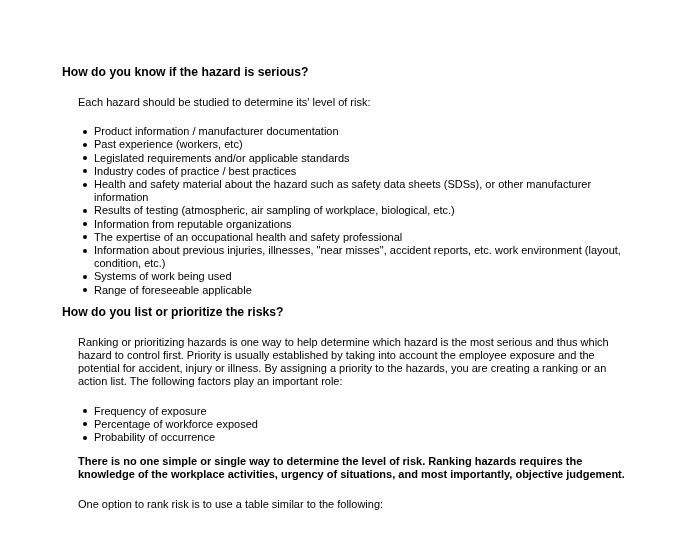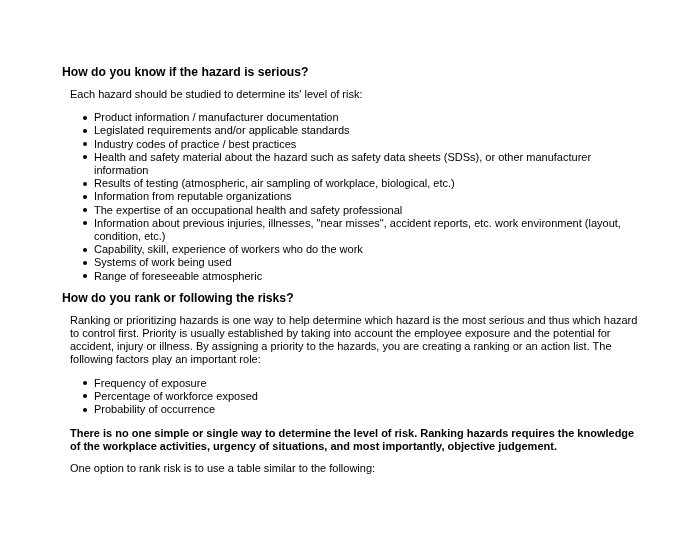--- a/index.html
+++ b/index.html
@@ -28,21 +28,21 @@
   .sec-heading {
     font-size: 12.2px;
     font-weight: 700;
     line-height: 16px;
     margin: 0;
     color: #000000;
   }
   .body-text {
     font-size: 11px;
     line-height: 13.2px;
-    margin: 8px;
+    margin: 16px;
     color: #000000;
   }
   .bullet-list {
     list-style: none;
     margin: 10px 8px 0 0;
     padding: 0;
   }
   .bullet-list li {
     position: relative;
     padding-left: 32px;
@@ -71,35 +71,35 @@
 <body>
 
 <div class="page">
   <div class="content">
 
     <section>
       <h1 class="sec-heading">How do you know if the hazard is serious?</h1>
       <p class="body-text">Each hazard should be studied to determine its' level of risk:</p>
       <ul class="bullet-list">
         <li><span class="dot"></span><span>Product information / manufacturer documentation</span></li>
+        <li><span class="dot"></span><span>Past experience (workers, etc)</span></li>
         <li><span class="dot"></span><span>Legislated requirements and/or applicable standards</span></li>
         <li><span class="dot"></span><span>Industry codes of practice / best practices</span></li>
         <li><span class="dot"></span><span>Health and safety material about the hazard such as safety data sheets (SDSs), or other manufacturer information</span></li>
         <li><span class="dot"></span><span>Results of testing (atmospheric, air sampling of workplace, biological, etc.)</span></li>
         <li><span class="dot"></span><span>Information from reputable organizations</span></li>
         <li><span class="dot"></span><span>The expertise of an occupational health and safety professional</span></li>
         <li><span class="dot"></span><span>Information about previous injuries, illnesses, "near misses", accident reports, etc. work environment (layout, condition, etc.)</span></li>
-        <li><span class="dot"></span><span>Capability, skill, experience of workers who do the work</span></li>
         <li><span class="dot"></span><span>Systems of work being used</span></li>
-        <li><span class="dot"></span><span>Range of foreseeable atmospheric</span></li>
+        <li><span class="dot"></span><span>Range of foreseeable applicable</span></li>
       </ul>
     </section>
 
     <section class="section-rank">
-      <h1 class="sec-heading">How do you rank or following the risks?</h1>
+      <h1 class="sec-heading">How do you list or prioritize the risks?</h1>
       <p class="body-text">Ranking or prioritizing hazards is one way to help determine which hazard is the most serious and thus which hazard to control first. Priority is usually established by taking into account the employee exposure and the potential for accident, injury or illness. By assigning a priority to the hazards, you are creating a ranking or an action list. The following factors play an important role:</p>
       <ul class="bullet-list">
         <li><span class="dot"></span><span>Frequency of exposure</span></li>
         <li><span class="dot"></span><span>Percentage of workforce exposed</span></li>
         <li><span class="dot"></span><span>Probability of occurrence</span></li>
       </ul>
       <p class="body-text outro-first">There is no one simple or single way to determine the level of risk. Ranking hazards requires the knowledge of the workplace activities, urgency of situations, and most importantly, objective judgement.</p>
       <p class="body-text">One option to rank risk is to use a table similar to the following:</p>
     </section>
 

